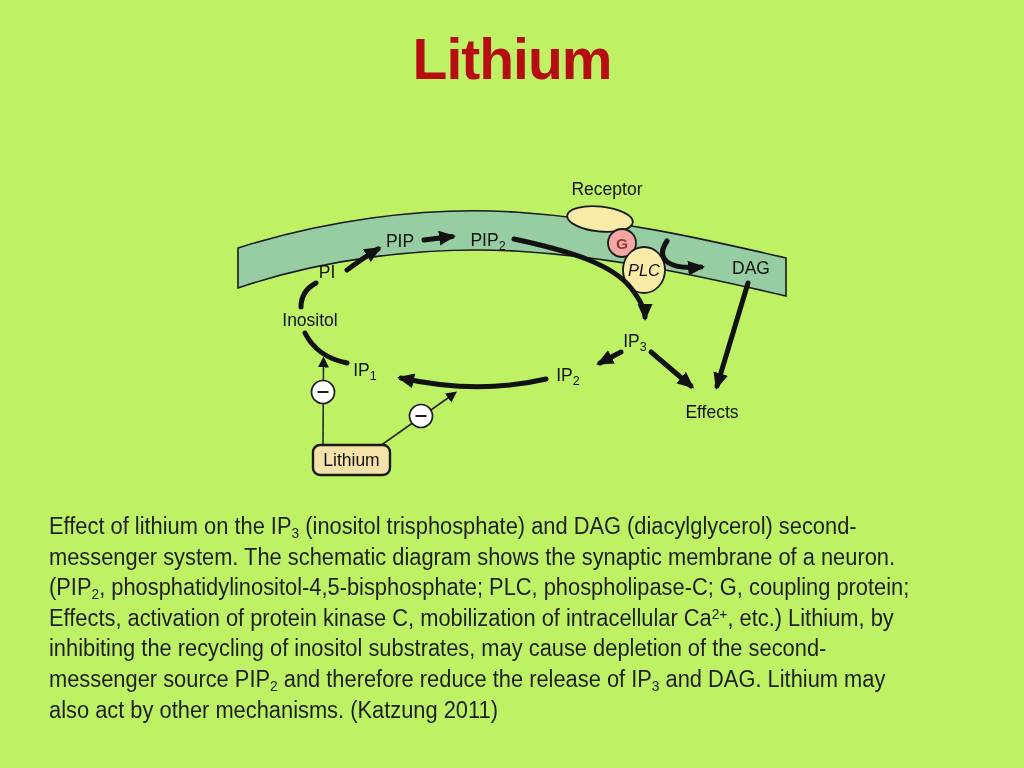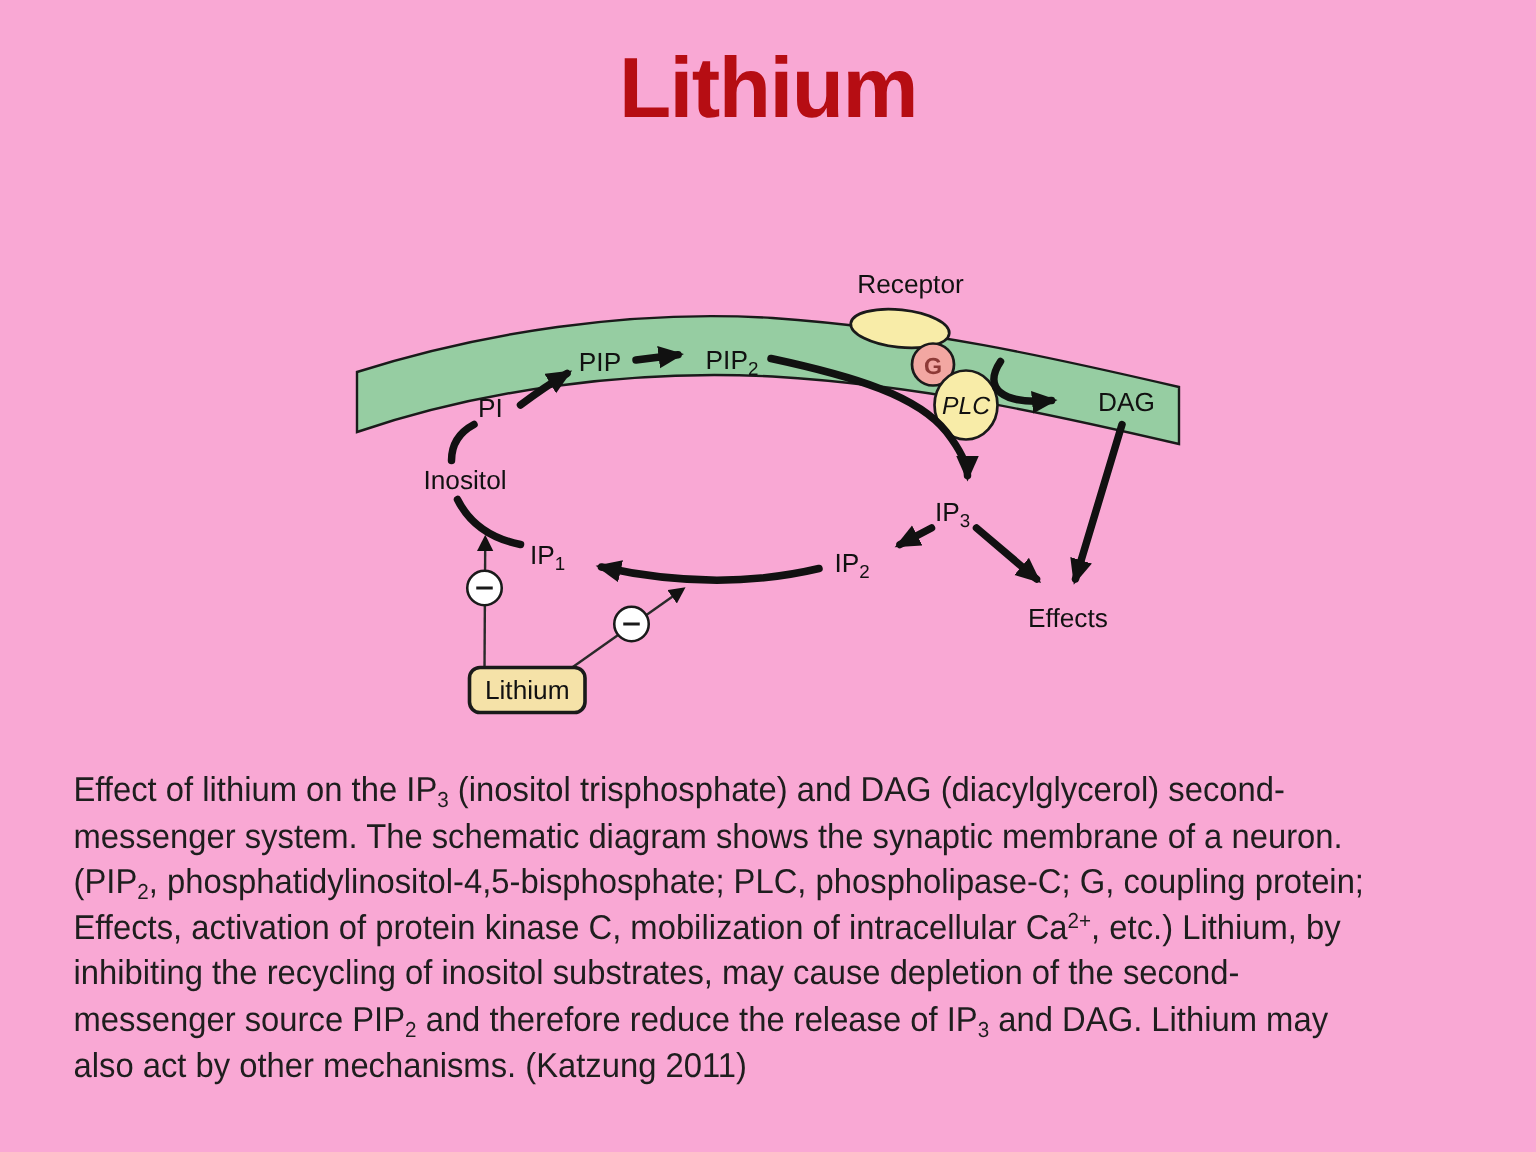--- a/index.html
+++ b/index.html
@@ -1,16 +1,16 @@
 <!DOCTYPE html>
 <html><head>
 <meta charset="utf-8">
 <style>
   html,body{margin:0;padding:0;background:#ffffff;}
-  .slide{position:relative;width:1024px;height:768px;background:#f9a8d4;overflow:hidden;
+  .slide{position:relative;width:1024px;height:768px;background:#bef264;overflow:hidden;
          font-family:"Liberation Sans","DejaVu Sans",sans-serif;}
   .title{position:absolute;top:26px;left:0;width:1024px;margin:0;text-align:center;
          font-size:57px;font-weight:bold;letter-spacing:-1px;}
   .diagram{position:absolute;left:230px;top:170px;width:560px;height:320px;}
   .caption{position:absolute;left:49px;top:511px;width:960px;font-size:23px;line-height:30.6px;
            color:#1e1e1e;transform:scaleX(0.95);transform-origin:0 0;}
   .cap-line{white-space:nowrap;}
   .caption sub,.caption sup{font-size:0.63em;line-height:0;}
   .caption sub{vertical-align:-0.28em;}
   .caption sup{vertical-align:0.5em;}

